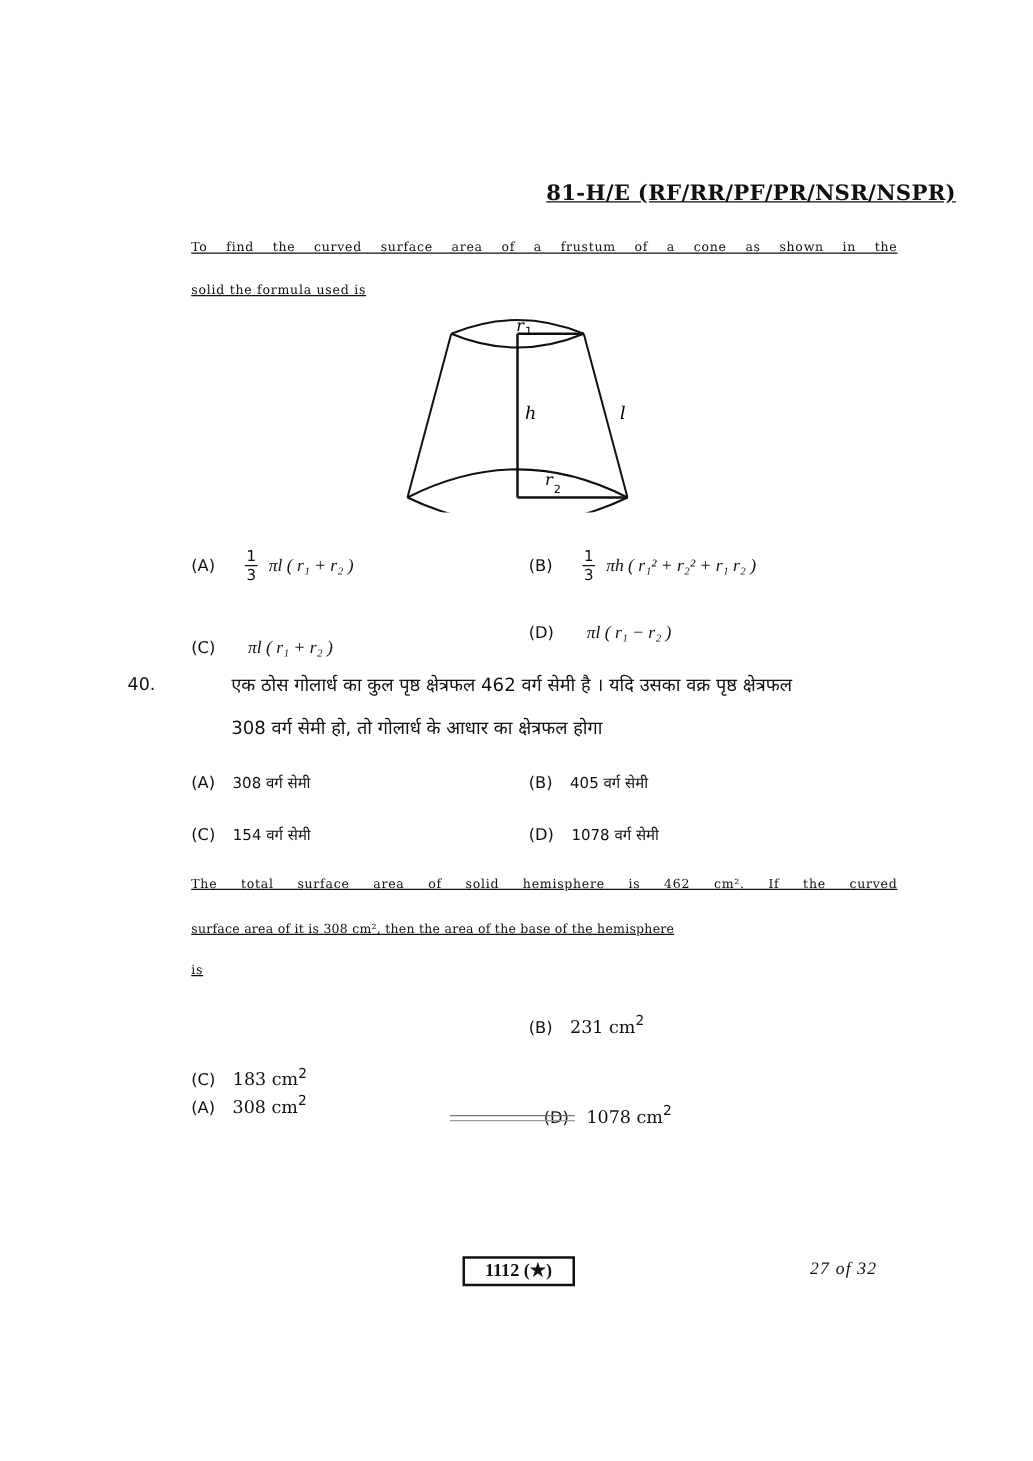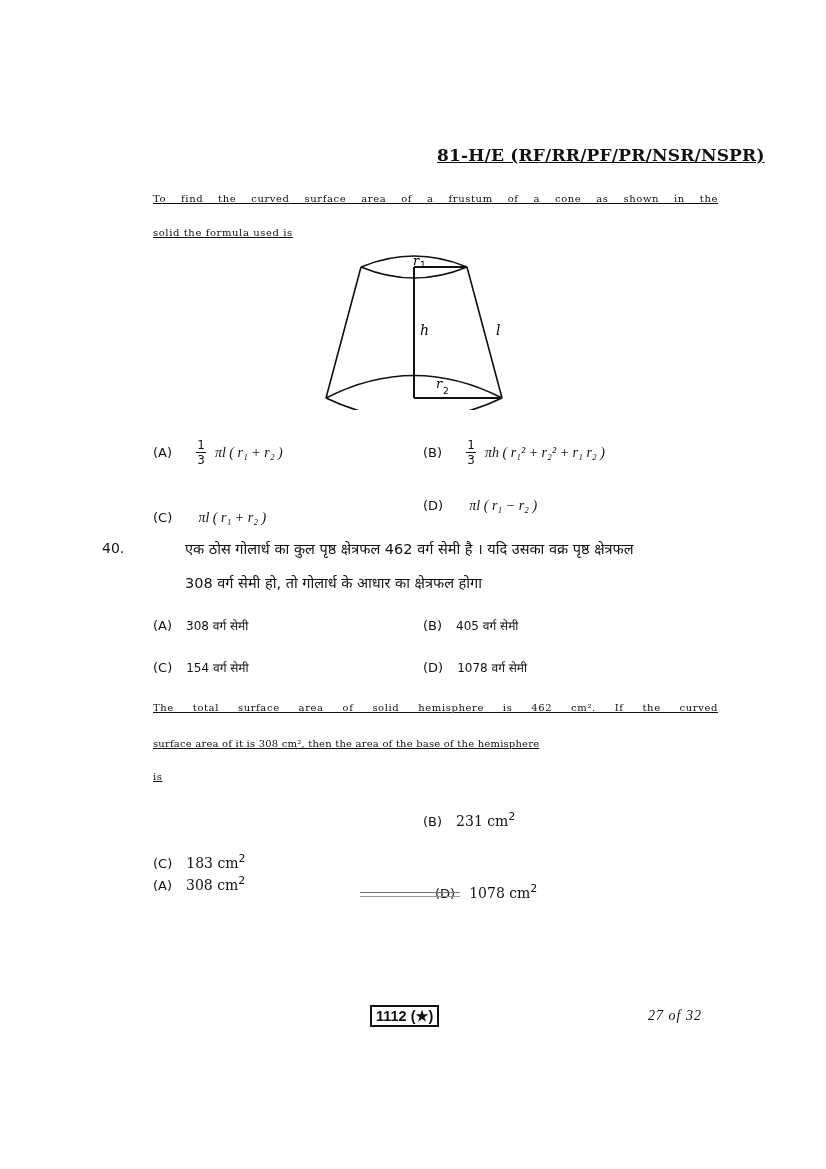--- a/index.html
+++ b/index.html
@@ -12,21 +12,21 @@
   .opt-text { font-family: "DejaVu Sans", sans-serif; font-size: 12px; }
   .ser { font-family: "DejaVu Serif", serif; font-size: 14px; }
   .math { font-family: Liberation Serif, serif; font-style: italic; font-size: 14px; }
   .frac { display: inline-block; vertical-align: middle; text-align: center; font-family: "DejaVu Sans", sans-serif; font-size: 12px; line-height: 14px; margin-right: 4px; }
   .frac .num { display: block; border-bottom: 1px solid #111; padding: 0 1px; }
   .frac .den { display: block; }
   sup { font-size: 11px; font-family: "DejaVu Sans", sans-serif; }
   .qnum { font-family: "DejaVu Sans", sans-serif; font-size: 14px; }
   .hindi { font-family: "DejaVu Sans", sans-serif; font-size: 14.5px; line-height: 34px; margin-left: 32px; }
   .sep { left: 360px; top: 892px; width: 100px; height: 3px; border-top: 1.5px solid #777; border-bottom: 1.5px solid #999; }
-  .footer-box { left: 370px; top: 1005px; border: 2px solid #111; padding: 1px 4px; font-weight: bold; font-size: 14.5px; font-family: Liberation Sans, sans-serif; }
+  .footer-box { left: 370px; top: 1005px; border: 2px solid #111; padding: 1px 16px; font-weight: bold; font-size: 14.5px; font-family: Liberation Serif, serif; }
   .footer-page { left: 648px; top: 1008px; font-style: italic; font-size: 14px; letter-spacing: 1px; font-family: Liberation Serif, serif; }
 </style>
 </head>
 <body>
 
 <div class="abs header-code">81-H/E (RF/RR/PF/PR/NSR/NSPR)</div>
 
 <div class="abs para" style="left:153px; top:182px; width:565px; text-align:justify; text-align-last:justify;">To find the curved surface area of a frustum of a cone as shown in the</div>
 <div class="abs para" style="left:153px; top:216px;">solid the formula used is</div>
 

